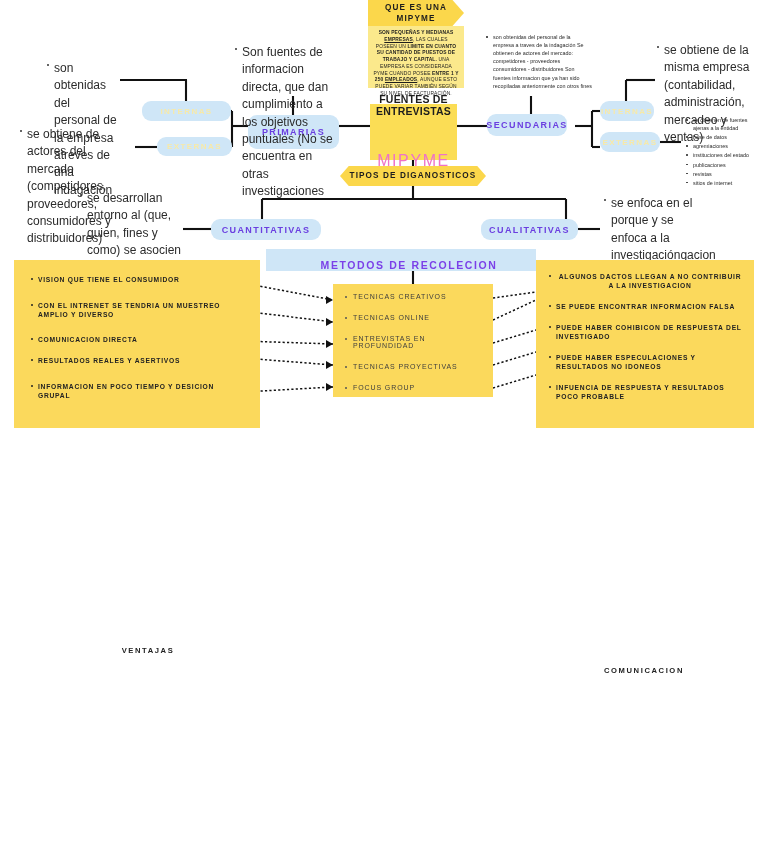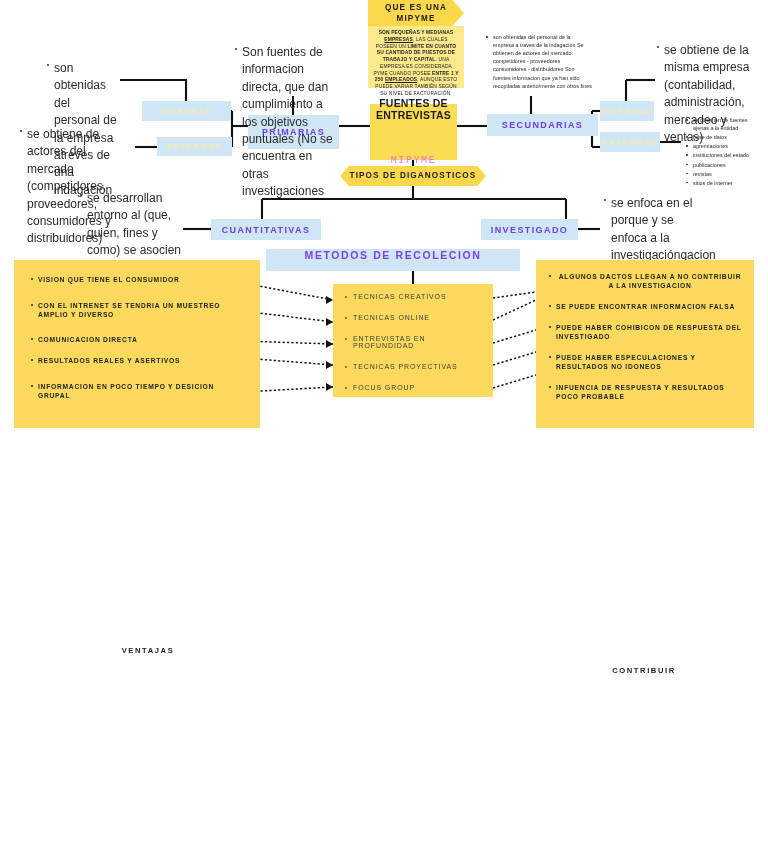--- a/index.html
+++ b/index.html
@@ -10,28 +10,28 @@
   
   .note{font-size:12px;line-height:1.45;color:#2b2b2b;}
   .note ul{margin:0;padding-left:9px;list-style:none;}
   .note li{position:relative;margin:0 0 1px 0;}
   .note li:before{content:"";position:absolute;left:-7px;top:4px;width:2px;height:2px;background:#333;border-radius:50%;}
   .note.tiny{font-size:5.4px;line-height:1.5;}
   .note.tiny li:before{top:3px;width:1.6px;height:1.6px;}
 
   
   .bluebox{background:#cfe6f7;display:flex;align-items:center;justify-content:center;
-           font-weight:bold;letter-spacing:1.4px;}
+           font-weight:bold;letter-spacing:1.4px;border-radius:9px;}
   .bluebox.purple{color:#6b3fe0;}
   .bluebox.pale{color:#f7e9a8;}
 
   
   .centerbox{background:#fbdd55;display:flex;flex-direction:column;align-items:center;justify-content:center;}
   .centerbox .t1{font-size:10.5px;font-weight:bold;color:#1d1d1d;text-align:center;line-height:1.12;letter-spacing:.2px;}
-  .centerbox .t2{font-size:10px;color:#ef72c8;letter-spacing:1.6px;margin-top:6px;font-family:Liberation Mono, monospace;}
+  .centerbox .t2{font-size:16px;color:#ef72c8;letter-spacing:1.6px;margin-top:6px;}
 
   
   .banner{background:#fbd74b;display:flex;align-items:center;justify-content:center;
           color:#1d1d1d;font-weight:bold;}
   .banner.arrowR{clip-path:polygon(0 0,88% 0,100% 50%,88% 100%,0 100%);}
   .banner.hexa{clip-path:polygon(6% 0,94% 0,100% 50%,94% 100%,6% 100%,0 50%);}
   .banner .bl{font-size:8.2px;letter-spacing:1.1px;text-align:center;line-height:1.35;}
 
   
   .defbox{background:#fbe98c;font-size:4.9px;line-height:1.38;color:#1d1d1d;
@@ -48,21 +48,21 @@
   .ribbon{position:absolute;background:#ffffff;display:flex;align-items:center;justify-content:center;
           clip-path:polygon(0 0,100% 0,92% 50%,100% 100%,0 100%,8% 50%);}
   .ribbon span{font-size:7.6px;font-weight:bold;letter-spacing:1.6px;color:#222;}
 
   
   .methods{background:#fbd95c;}
   .methods ul{list-style:none;margin:0;padding:0;}
   .methods li{position:relative;font-size:7px;color:#3d3d3d;letter-spacing:.9px;padding-left:9px;}
   .methods li:before{content:"";position:absolute;left:1px;top:3px;width:2px;height:2px;background:#555;border-radius:50%;}
 
-  .hdrband{background:#cfe6f7;display:flex;align-items:flex-start;justify-content:center;}
+  .hdrband{background:#cfe6f7;display:flex;align-items:flex-end;justify-content:center;padding-left:16px;}
   .hdrband span{font-size:10.5px;font-weight:bold;color:#7b40e8;letter-spacing:1.6px;}
 
   svg.wires{position:absolute;left:0;top:0;width:768px;height:862px;pointer-events:none;}
 </style>
 </head>
 <body>
 
 <div class="canvas">
 
   <svg class="wires">
@@ -171,21 +171,21 @@
   </div>
 
   <div class="abs banner hexa" style="left:340px;top:166px;width:146px;height:20px;">
     <span class="bl">TIPOS DE DIGANOSTICOS</span>
   </div>
 
   <div class="abs bluebox purple" style="left:248px;top:115px;width:91px;height:34px;font-size:9px;">
     <span>PRIMARIAS</span>
   </div>
 
-  <div class="abs bluebox purple" style="left:487px;top:114px;width:111px;height:22px;font-size:9px;">
+  <div class="abs bluebox purple" style="left:487px;top:114px;width:80px;height:22px;font-size:9px;">
     <span>SECUNDARIAS</span>
   </div>
 
   <div class="abs bluebox pale" style="left:142px;top:101px;width:89px;height:20px;font-size:8px;">
     <span>INTERNAS</span>
   </div>
   <div class="abs bluebox pale" style="left:157px;top:137px;width:75px;height:19px;font-size:8px;">
     <span>EXTERNAS</span>
   </div>
 
@@ -193,21 +193,21 @@
     <span>INTERNAS</span>
   </div>
   <div class="abs bluebox pale" style="left:600px;top:132px;width:60px;height:20px;font-size:8px;">
     <span>EXTERNAS</span>
   </div>
 
   <div class="abs bluebox purple" style="left:211px;top:219px;width:110px;height:21px;font-size:9px;">
     <span>CUANTITATIVAS</span>
   </div>
   <div class="abs bluebox purple" style="left:481px;top:219px;width:97px;height:21px;font-size:9px;">
-    <span>INVESTIGADO</span>
+    <span>CUALITATIVAS</span>
   </div>
 
   <div class="abs note" style="left:45px;top:60px;width:72px;">
     <ul>
         <li>son obtenidas del personal de la empresa atreves de una indagación</li>
       </ul>
   </div>
 
   <div class="abs note" style="left:18px;top:126px;width:115px;">
     <ul>
@@ -286,17 +286,17 @@
 
   <div class="abs panel" style="left:536px;top:260px;width:218px;height:168px;">
     <ul class="plist" style="position:absolute;left:12px;top:12px;width:196px;">
       <li style="text-align:center;margin-bottom:12px;">ALGUNOS DACTOS LLEGAN A NO CONTRIBUIR A LA INVESTIGACION</li>
       <li style="margin-bottom:12px;">SE PUEDE ENCONTRAR INFORMACION FALSA</li>
       <li style="margin-bottom:12px;">PUEDE HABER COHIBICON DE RESPUESTA DEL INVESTIGADO</li>
       <li style="margin-bottom:12px;">PUEDE HABER ESPECULACIONES Y RESULTADOS NO IDONEOS</li>
       <li>INFUENCIA DE RESPUESTA Y RESULTADOS POCO PROBABLE</li>
     </ul>
     <div class="ribbon" style="left:33px;top:401px;width:150px;height:19px;">
-      <span>CONTRIBUIR</span>
+      <span>COMUNICACION</span>
     </div>
   </div>
 
 </div>
 
 </body></html>

